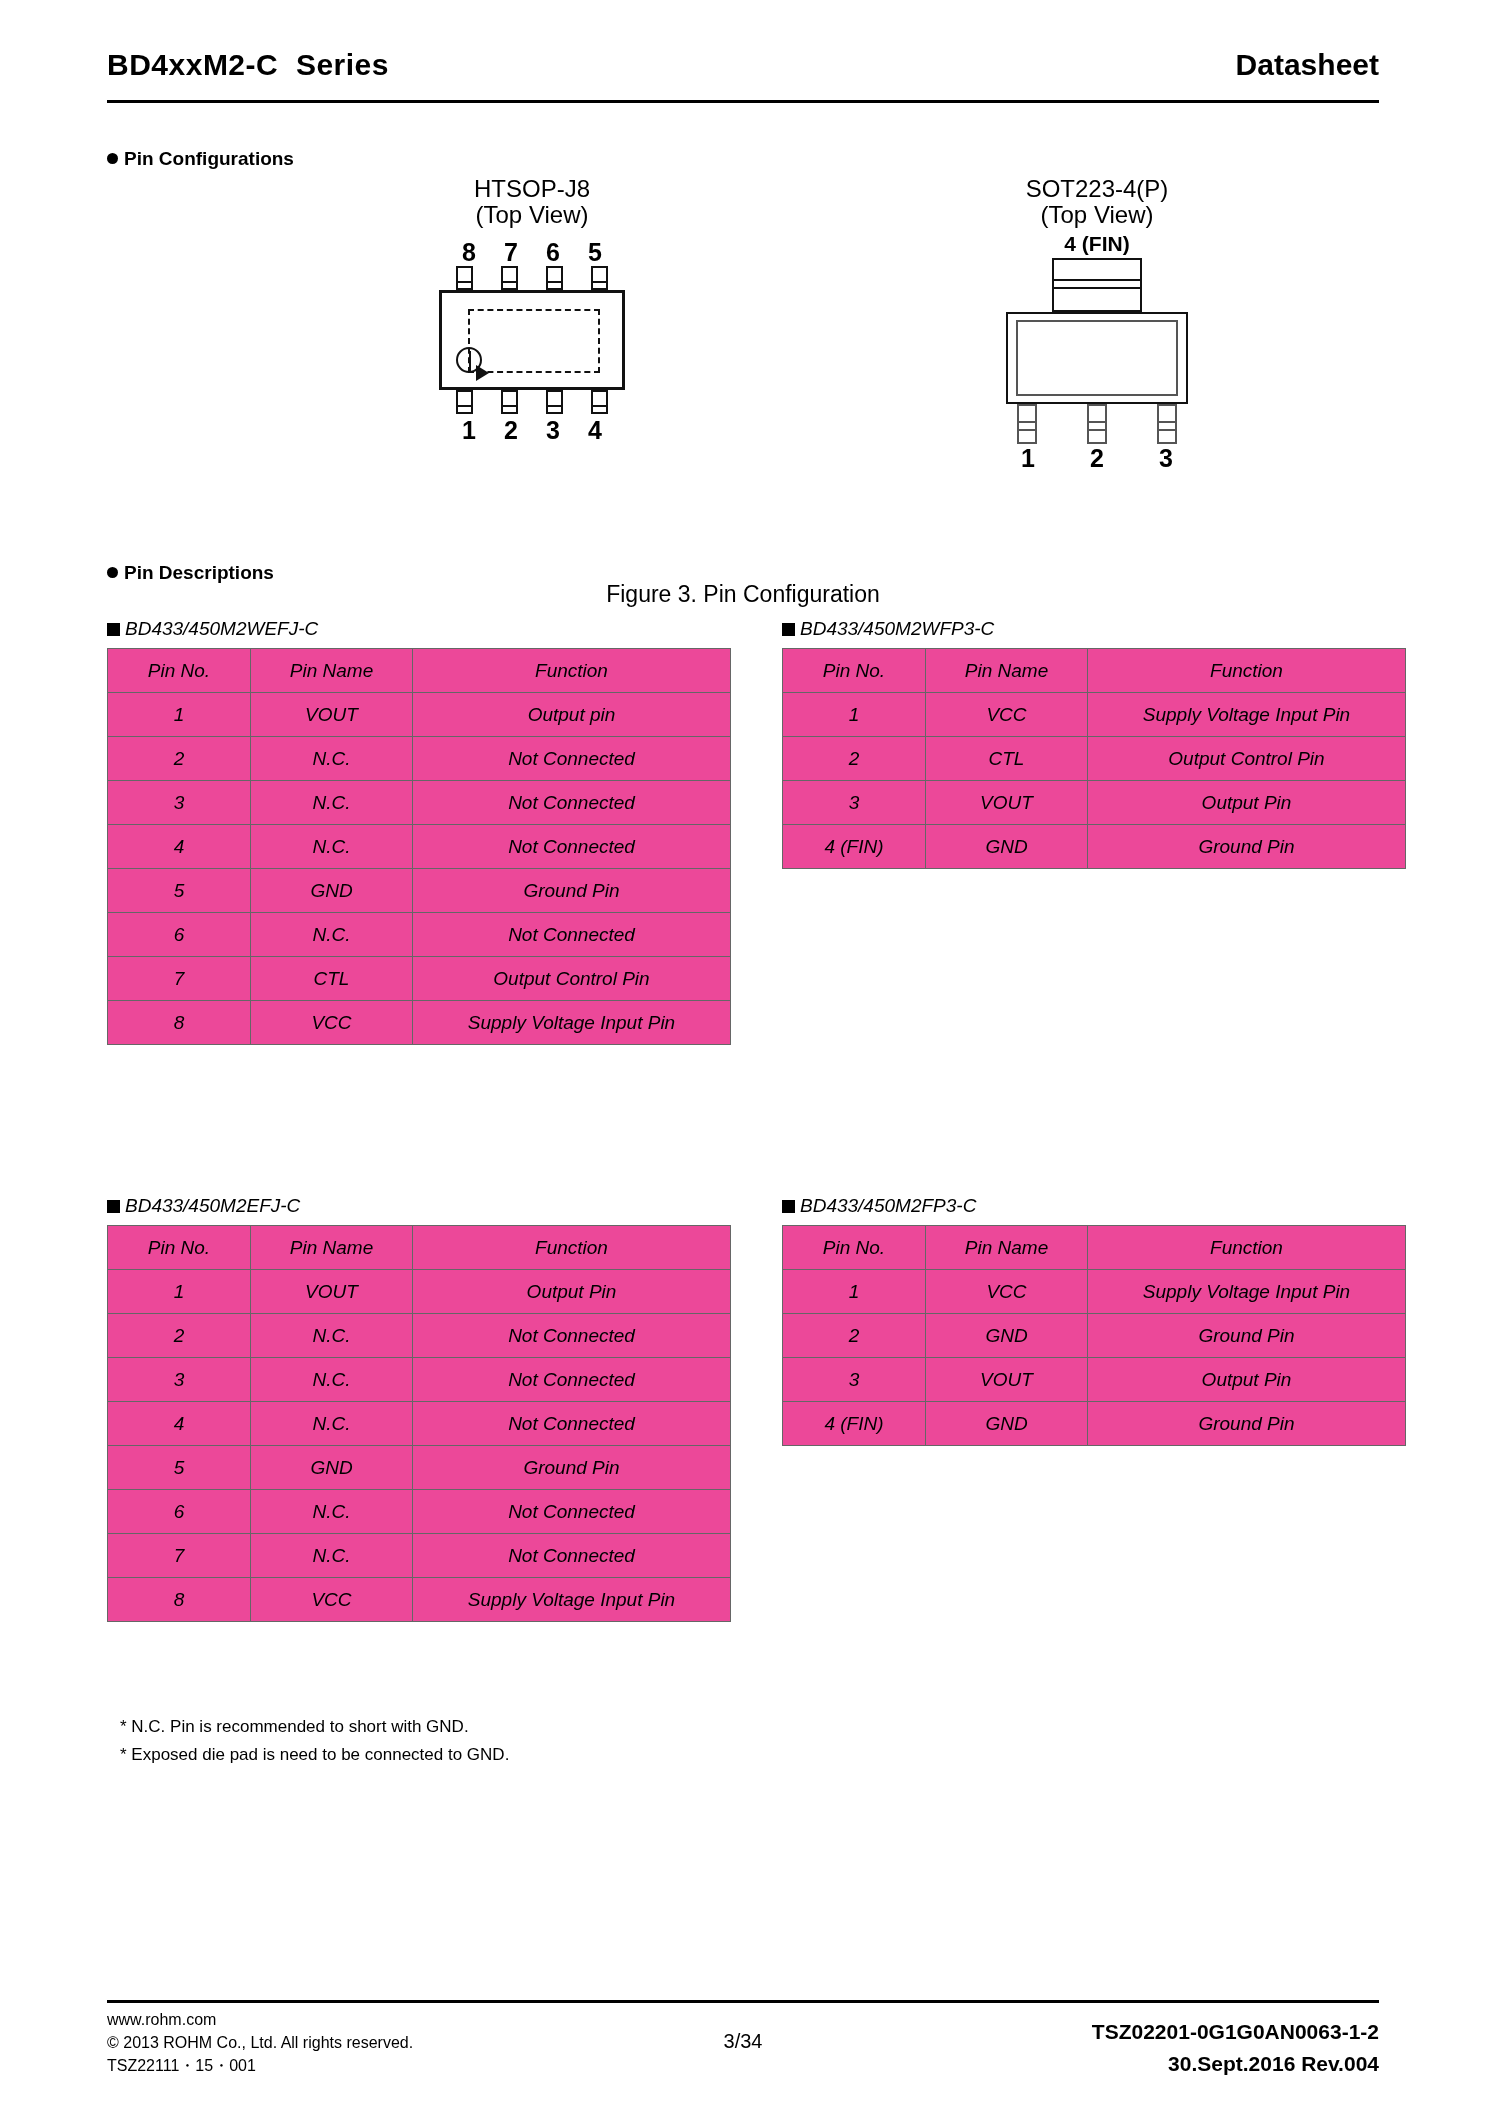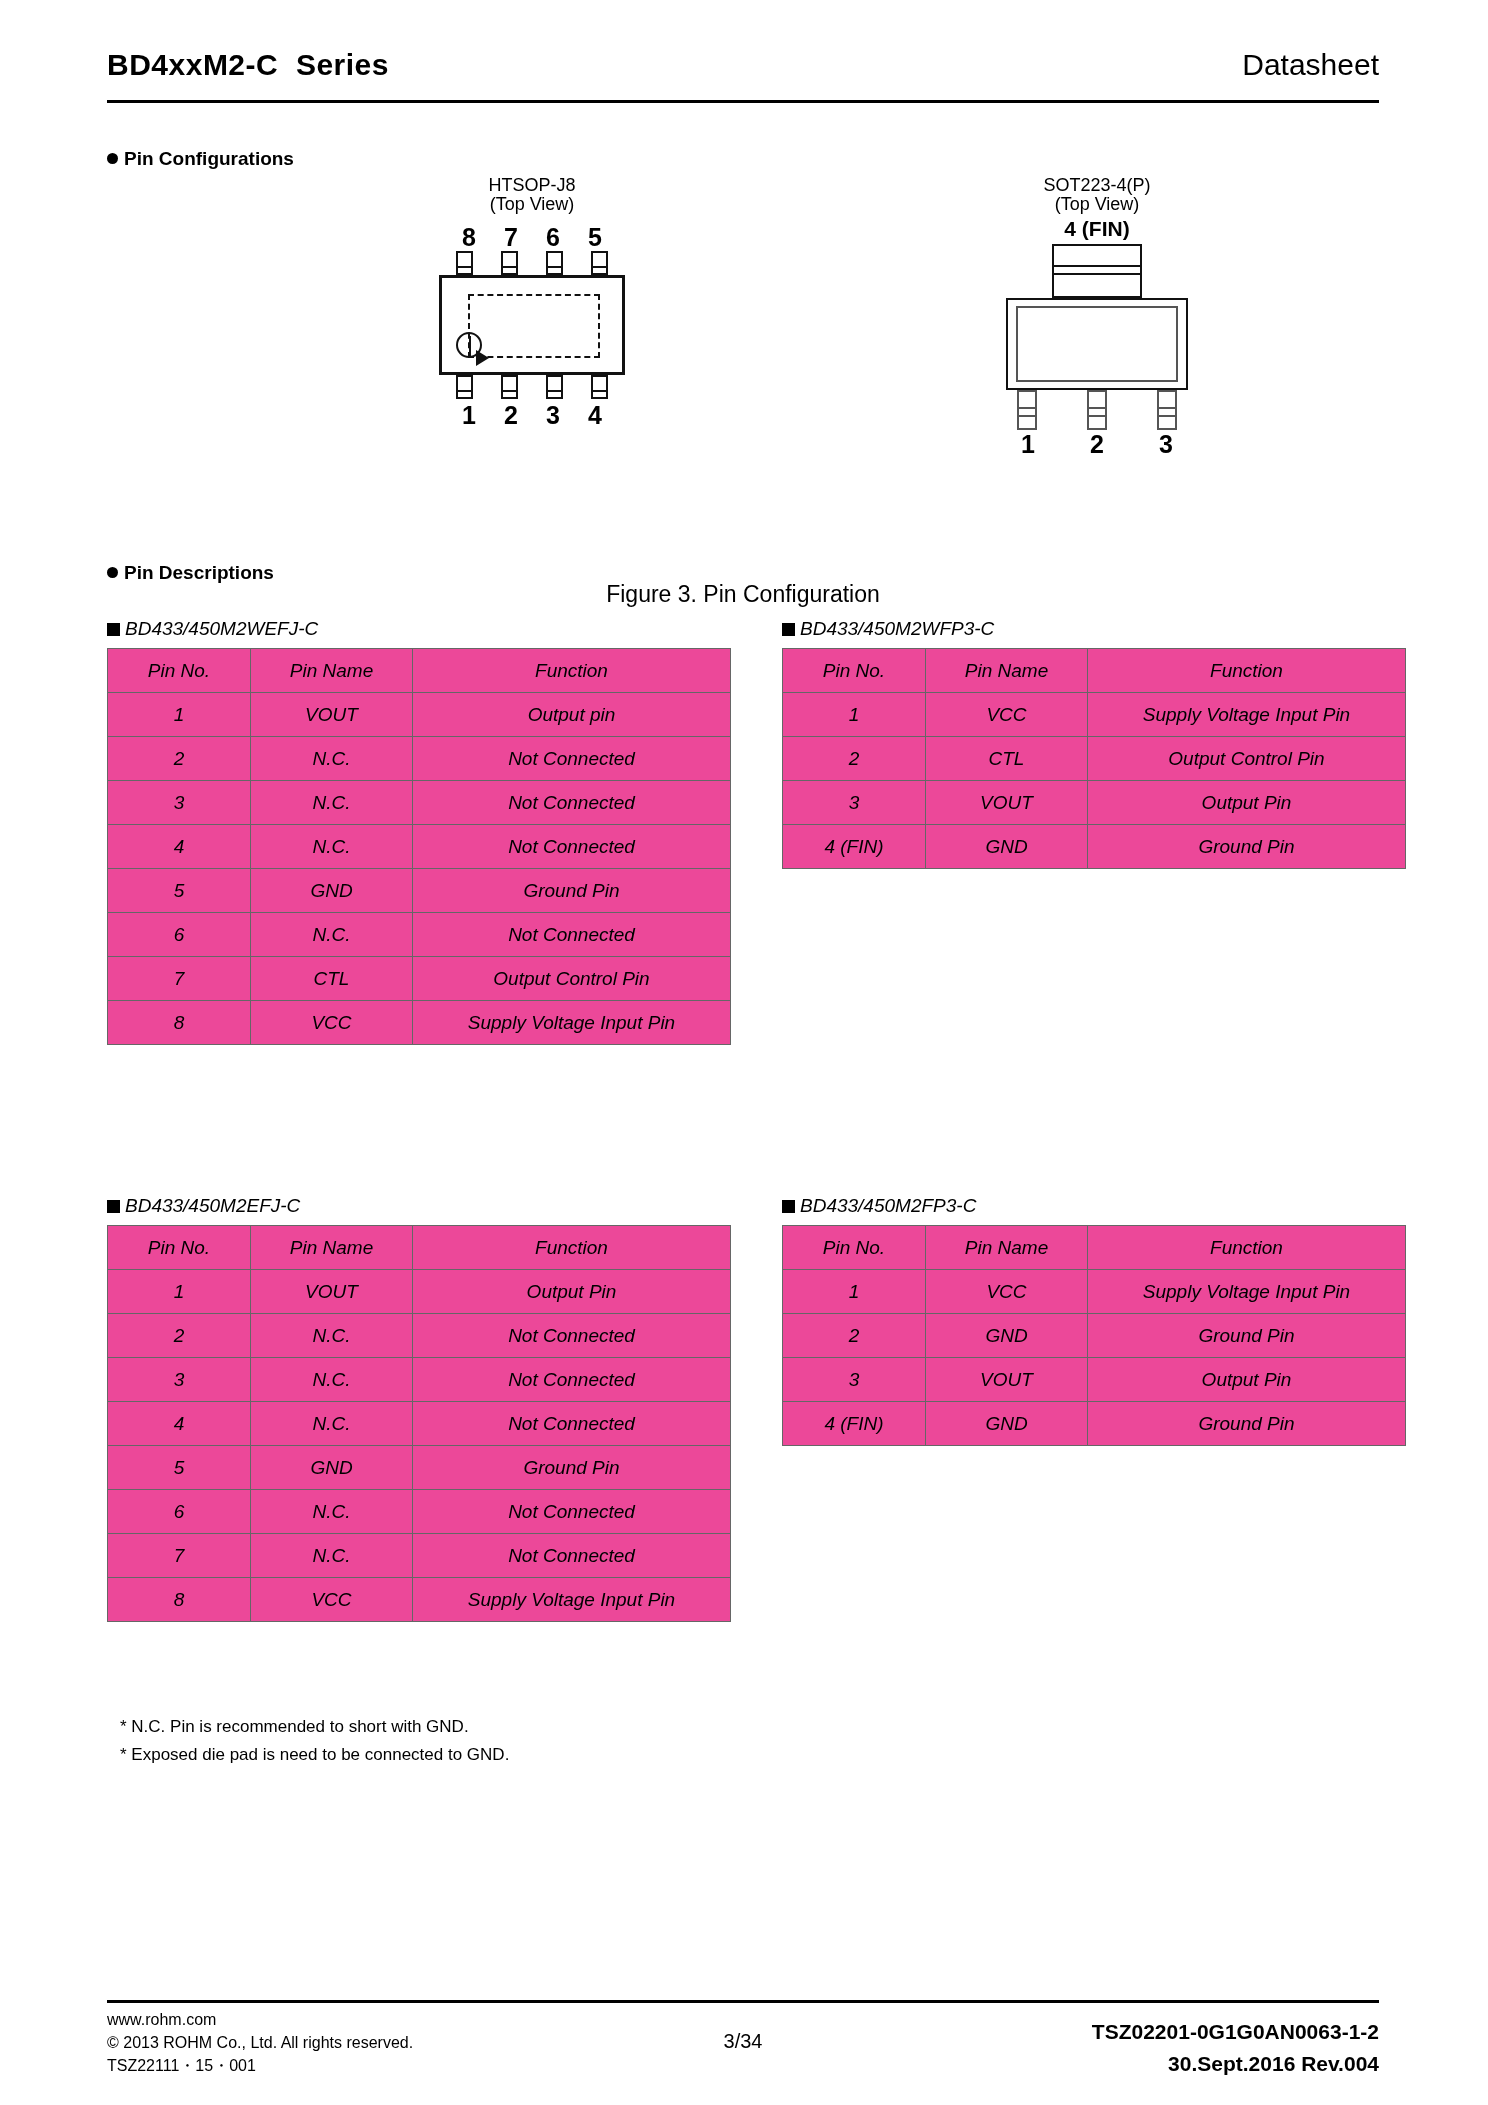--- a/index.html
+++ b/index.html
@@ -37,21 +37,21 @@
     font-size: 30px;
     font-weight: bold;
     letter-spacing: 0.5px;
     white-space: pre;
   }
   .header-right {
     position: absolute;
     right: 0;
     top: 0;
     font-size: 30px;
-    font-weight: normal;
+    font-weight: bold;
   }
   .header-rule {
     position: absolute;
     left: 107px;
     top: 100px;
     width: 1272px;
     border-top: 3px solid #000;
   }
 
   
@@ -77,21 +77,21 @@
     left: 107px;
     top: 175px;
     width: 1272px;
     height: 390px;
   }
   .pkg {
     position: absolute;
     text-align: center;
   }
   .pkg-label {
-    font-size: 18px;
+    font-size: 24px;
     line-height: 1.18;
     white-space: pre-line;
     margin-bottom: 2px;
   }
   .figure-caption {
     position: absolute;
     left: 0;
     top: 358px;
     width: 1272px;
     text-align: center;

